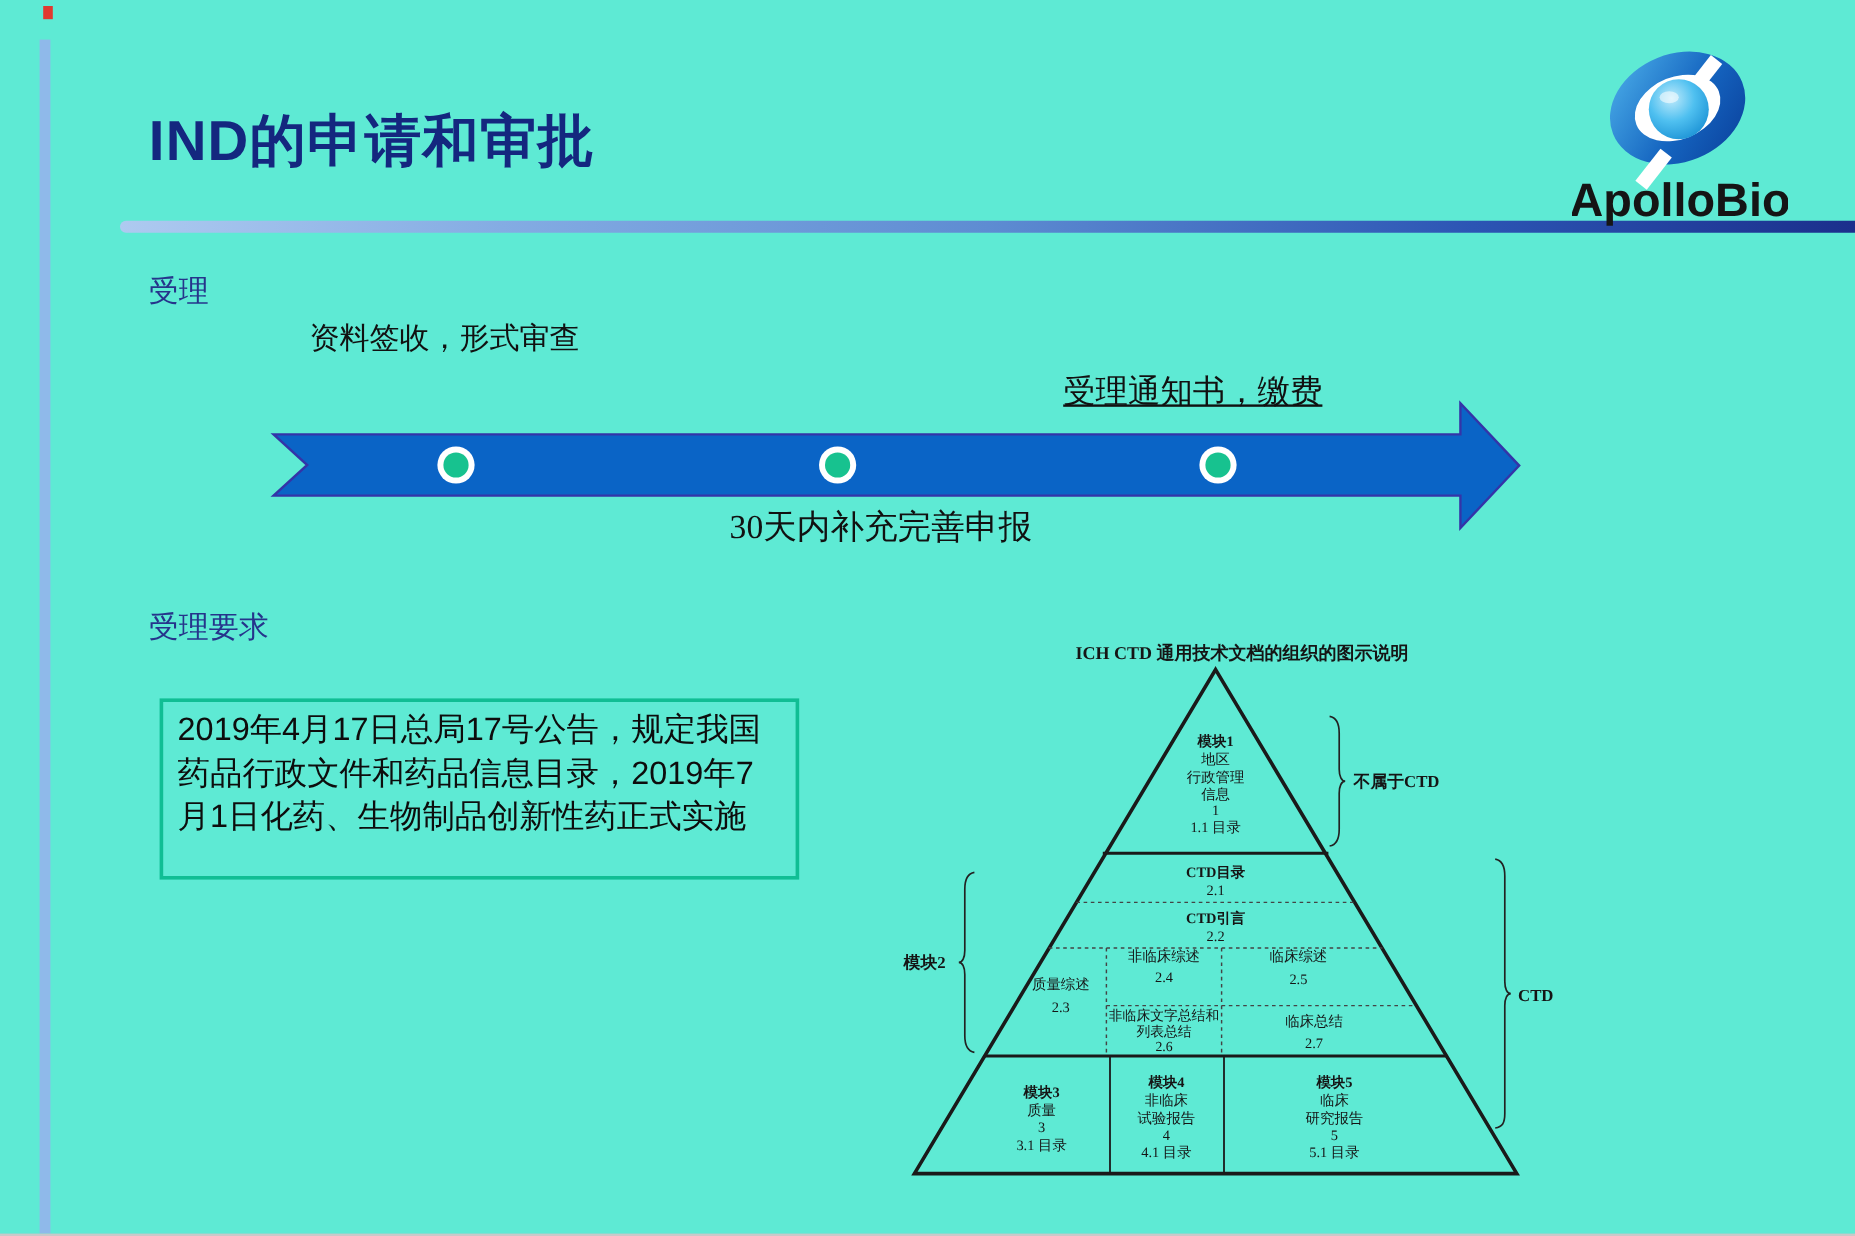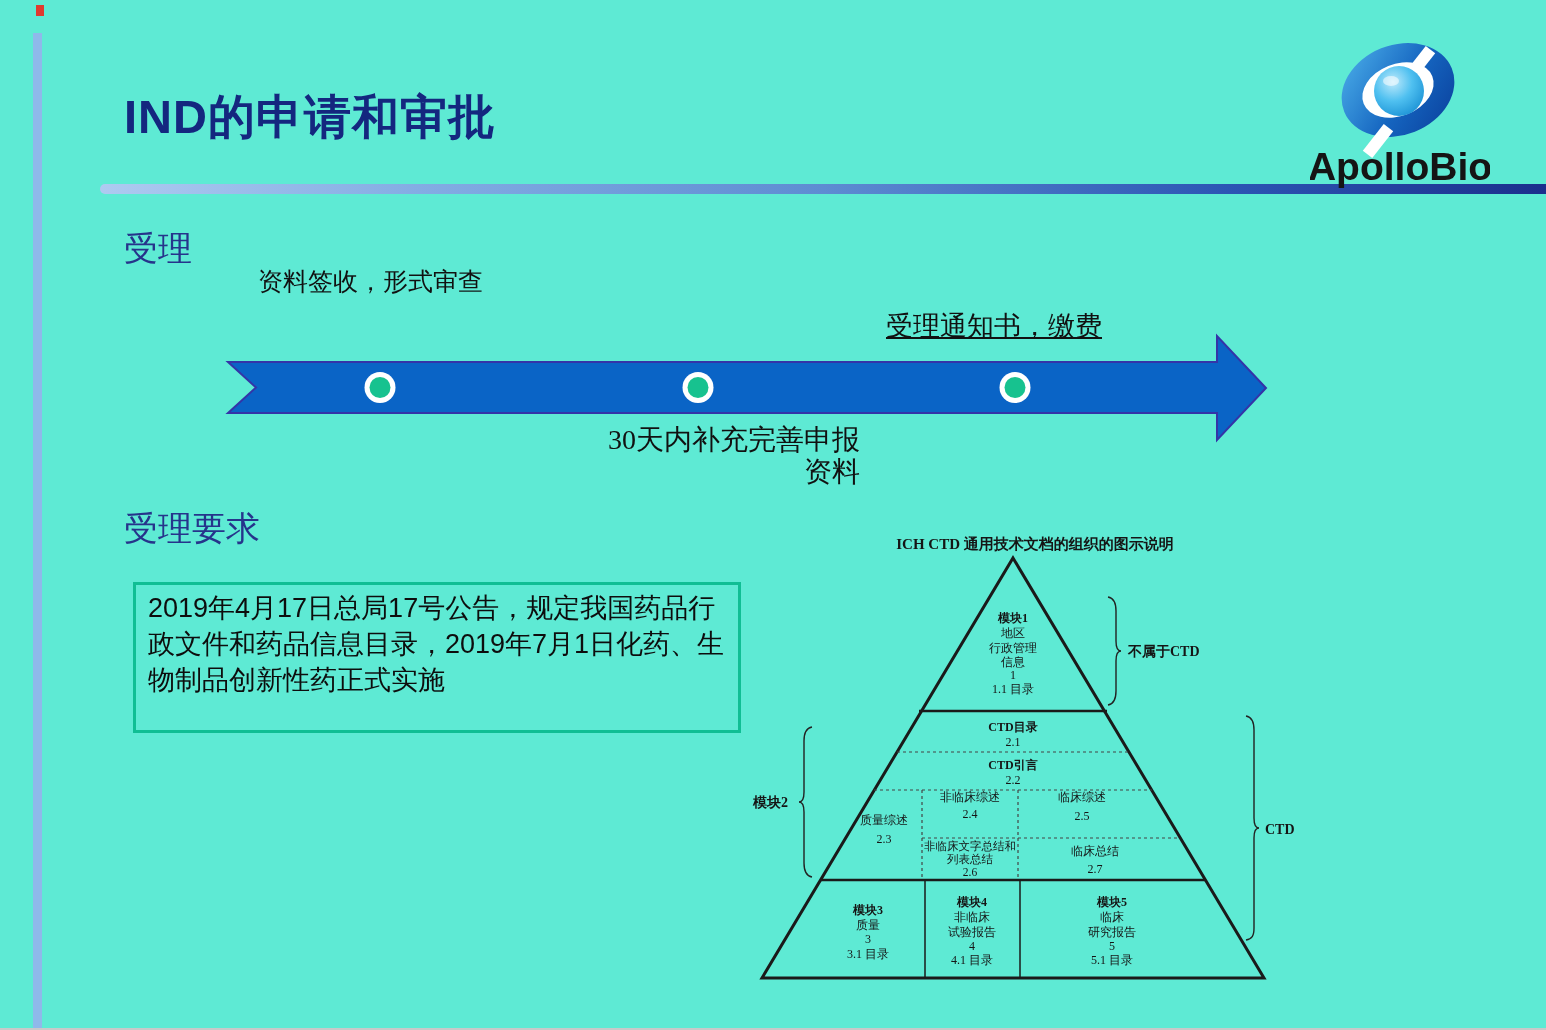--- a/index.html
+++ b/index.html
@@ -5,24 +5,24 @@
   html,body{margin:0;padding:0;background:#ffffff;}
   .page{position:relative;width:1546px;height:1030px;background:#5eead4;overflow:hidden;
         font-family:"Liberation Sans","DejaVu Sans",sans-serif;color:#111;}
   .serif{font-family:"Liberation Serif","DejaVu Serif",serif;}
   .abs{position:absolute;}
   .accent-bar{left:33px;top:33px;width:9px;height:995px;background:#8FB9EA;}
   .red-dot{left:36px;top:5px;width:8px;height:11px;background:#E03A2F;}
   .slide-title{left:124px;top:86px;font-size:47px;font-weight:bold;color:#14277F;letter-spacing:1px;}
   .title-rule{left:100px;top:184px;width:1446px;height:10px;border-radius:6px 0 0 6px;
               background:linear-gradient(90deg,#AECAF0 0%,#84ACE3 22%,#5E8CD2 50%,#2C55B4 78%,#1B2F8C 100%);}
-  .h2{font-size:34px;color:#26348B;}
+  .h2{font-size:25px;color:#26348B;}
   .step-text{font-size:26px;color:#111;}
   .center-label{text-align:right;line-height:32px;}
-  .green-box{width:608px;border:3px solid #10BE94;box-sizing:border-box;
+  .green-box{width:533px;border:3px solid #10BE94;box-sizing:border-box;
              padding:5px 12px 16px 12px;font-size:27px;line-height:36px;color:#0d0d0d;}
   .bottom-edge{left:0;top:1028px;width:1546px;height:2px;background:#c9c9c9;}
   svg text{fill:#151515;}
 </style>
 </head>
 <body>
 
 <div class="page">
 
   <div class="abs red-dot"></div>
@@ -71,21 +71,20 @@
       <circle cx="698" cy="387.5" r="10.5" fill="#17C28F"></circle>
     </g>
     <g>
       <circle cx="1015" cy="387.5" r="15.5" fill="#ffffff"></circle>
       <circle cx="1015" cy="387.5" r="10.5" fill="#17C28F"></circle>
     </g>
   </svg>
 
   <div class="abs serif center-label" style="left:540px;top:424px;width:320px;font-size:28px;">
     <div>30天内补充完善申报</div>
-    <div>资料</div>
   </div>
 
   <div class="abs h2 serif" style="left:124px;top:506px;">受理要求</div>
 
   <div class="abs green-box" style="left:133px;top:582px;height:151px;">2019年4月17日总局17号公告，规定我国药品行政文件和药品信息目录，2019年7月1日化药、生物制品创新性药正式实施</div>
 
 
   <svg class="abs" style="left:690px;top:528px;" width="620" height="465" viewBox="690 528 620 465" font-family="'Liberation Serif','DejaVu Serif',serif">
 
     <text x="1035" y="549" text-anchor="middle" font-size="15" font-weight="bold">ICH CTD 通用技术文档的组织的图示说明</text>

